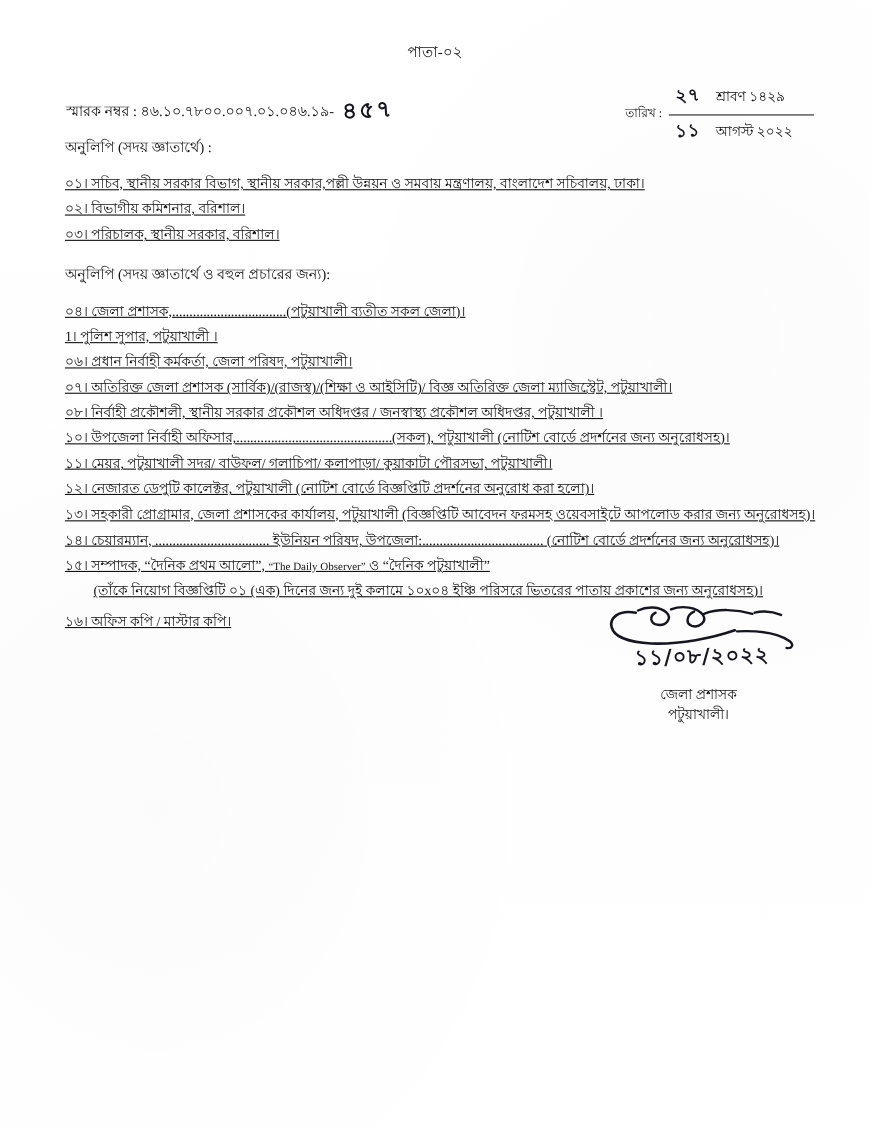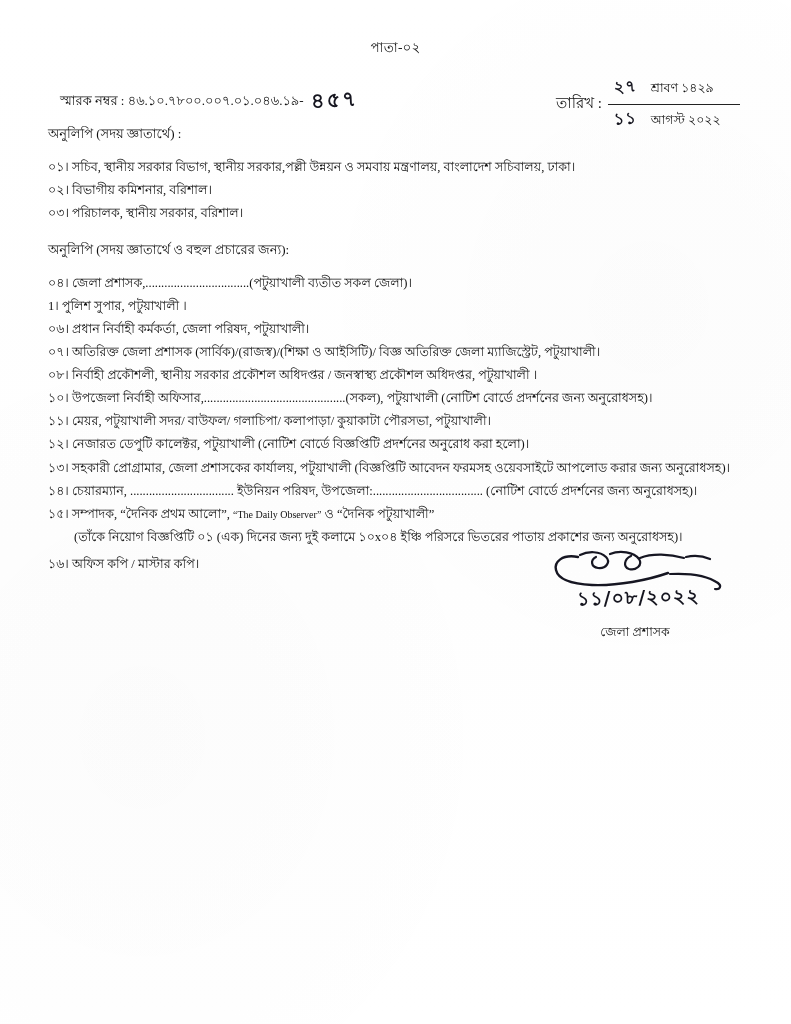--- a/index.html
+++ b/index.html
@@ -72,21 +72,21 @@
   }
   .date-block {
     position: absolute;
     right: 0;
     top: -5px;
     display: flex;
     align-items: center;
     gap: 6px;
   }
   .date-label {
-    font-size: 15px;
+    font-size: 11px;
     padding-bottom: 2px;
   }
   .date-stack {
     display: flex;
     flex-direction: column;
     min-width: 132px;
   }
   .date-line {
     display: flex;
     align-items: baseline;
@@ -106,29 +106,30 @@
     color: #15151f;
     display: inline-block;
     transform: rotate(-4deg);
     letter-spacing: 1px;
   }
 
   
   .body-area {
     position: absolute;
     top: 124px;
-    left: 48px;
+    left: 59px;
     width: 690px;
   }
   .section-head {
     font-size: 13px;
     margin-bottom: 16px;
   }
   .list {
     margin: 0 0 20px 0;
+    text-decoration: underline;
   }
   .item {
     font-size: 12.6px;
     line-height: 1.0;
     margin-bottom: 10.5px;
     white-space: nowrap;
   }
   .subitem {
     font-size: 12.6px;
     margin: -3px 0 10.5px 26px;
@@ -244,16 +245,17 @@
           <path d="M38 12 C22 9, 14 17, 16 25 C18 34, 32 39, 52 40 C78 41, 108 35, 128 28" stroke="#161622" stroke-width="2.4" stroke-linecap="round" fill="none"></path>
           <path d="M40 10 C48 6, 60 6, 66 12 C71 17, 66 24, 58 23 C51 22, 50 15, 56 12" stroke="#161622" stroke-width="2.2" stroke-linecap="round" fill="none"></path>
           <path d="M70 9 C80 5, 94 7, 99 14 C103 20, 96 26, 89 24 C83 22, 84 14, 91 11" stroke="#161622" stroke-width="2.2" stroke-linecap="round" fill="none"></path>
           <path d="M100 13 C112 8, 130 9, 144 13" stroke="#161622" stroke-width="2.2" stroke-linecap="round" fill="none"></path>
           <path d="M146 12 C154 10, 163 11, 170 14" stroke="#161622" stroke-width="2.2" stroke-linecap="round" fill="none"></path>
           <path d="M130 29 C150 28, 168 31, 178 38 C182 41, 180 45, 175 44" stroke="#161622" stroke-width="2.2" stroke-linecap="round" fill="none"></path>
         </svg>
       </div>
       <div class="sign-date">১১/০৮/২০২২</div>
       <div class="sign-name">জেলা প্রশাসক</div>
+      <div class="sign-place">পটুয়াখালী।</div>
     </div>
 
   </div>
 </div>
 
 </body></html>

